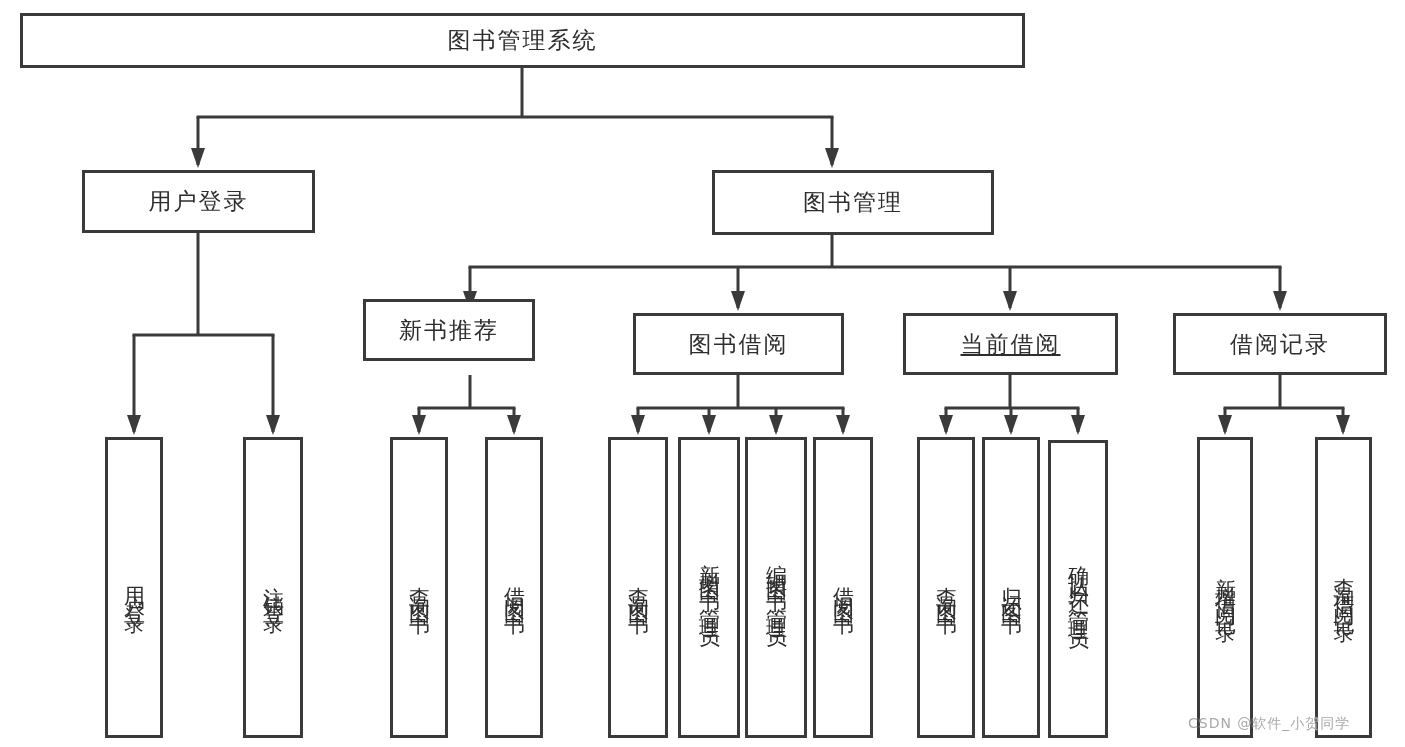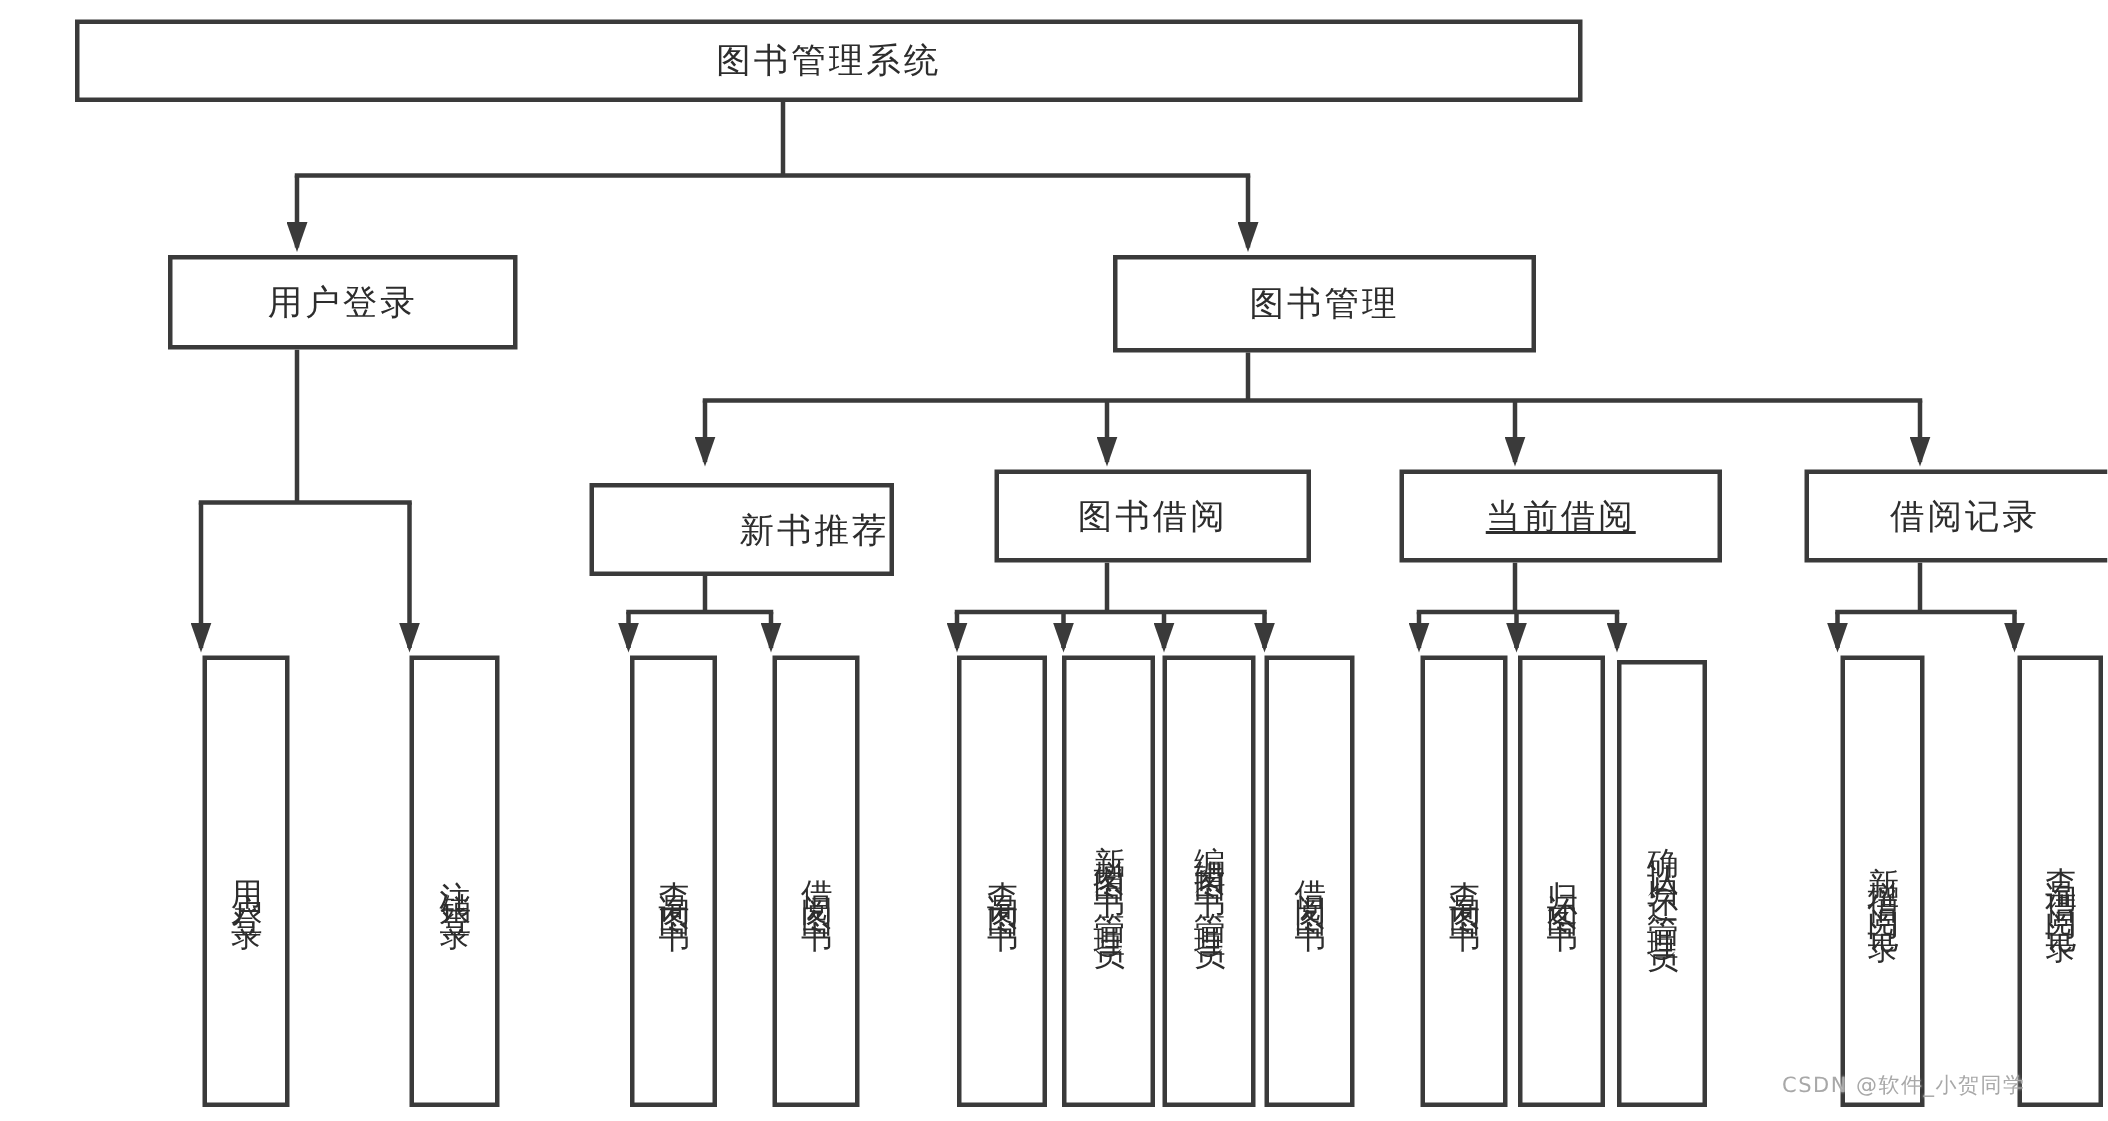--- a/index.html
+++ b/index.html
@@ -4,21 +4,21 @@
 <style>
   html,body{margin:0;padding:0;background:#ffffff;}
   .stage{
     position:relative;width:1405px;height:747px;background:#ffffff;
     font-family:"DejaVu Sans","Liberation Sans",sans-serif;overflow:hidden;
   }
   .connectors{position:absolute;left:0;top:0;z-index:1;}
   .node{
     position:absolute;box-sizing:border-box;border:3px solid #3a3a3a;background:#ffffff;
     display:flex;align-items:center;justify-content:center;
-    color:#2d2d2d;z-index:2;margin-left:30px;
+    color:#2d2d2d;z-index:2;
   }
   .hlabel{font-size:23px;letter-spacing:2px;white-space:nowrap;}
   .vlabel{
     writing-mode:vertical-rl;text-orientation:mixed;
     font-size:21px;letter-spacing:9px;line-height:1;white-space:nowrap;
   }
   .watermark{
     position:absolute;left:1188px;top:715px;z-index:3;
     font-size:14px;color:#a8a8a8;letter-spacing:1px;white-space:nowrap;
     text-shadow:0 0 2px #ffffff;
@@ -83,21 +83,21 @@
     <span class="hlabel">图书管理系统</span>
   </div>
 
   <div class="node" style="left:82px;top:170px;width:233px;height:63px;">
     <span class="hlabel">用户登录</span>
   </div>
   <div class="node" style="left:712px;top:170px;width:282px;height:65px;">
     <span class="hlabel">图书管理</span>
   </div>
 
-  <div class="node" style="left:363px;top:322px;width:203px;height:62px;justify-content:flex-end;">
+  <div class="node" style="left:363px;top:299px;width:172px;height:62px;">
     <span class="hlabel">新书推荐</span>
   </div>
   <div class="node" style="left:633px;top:313px;width:211px;height:62px;text-align:center;">
     <span class="hlabel">图书借阅</span>
   </div>
   <div class="node" style="left:903px;top:313px;width:215px;height:62px;text-decoration:underline;">
     <span class="hlabel">当前借阅</span>
   </div>
   <div class="node" style="left:1173px;top:313px;width:214px;height:62px;">
     <span class="hlabel">借阅记录</span>

